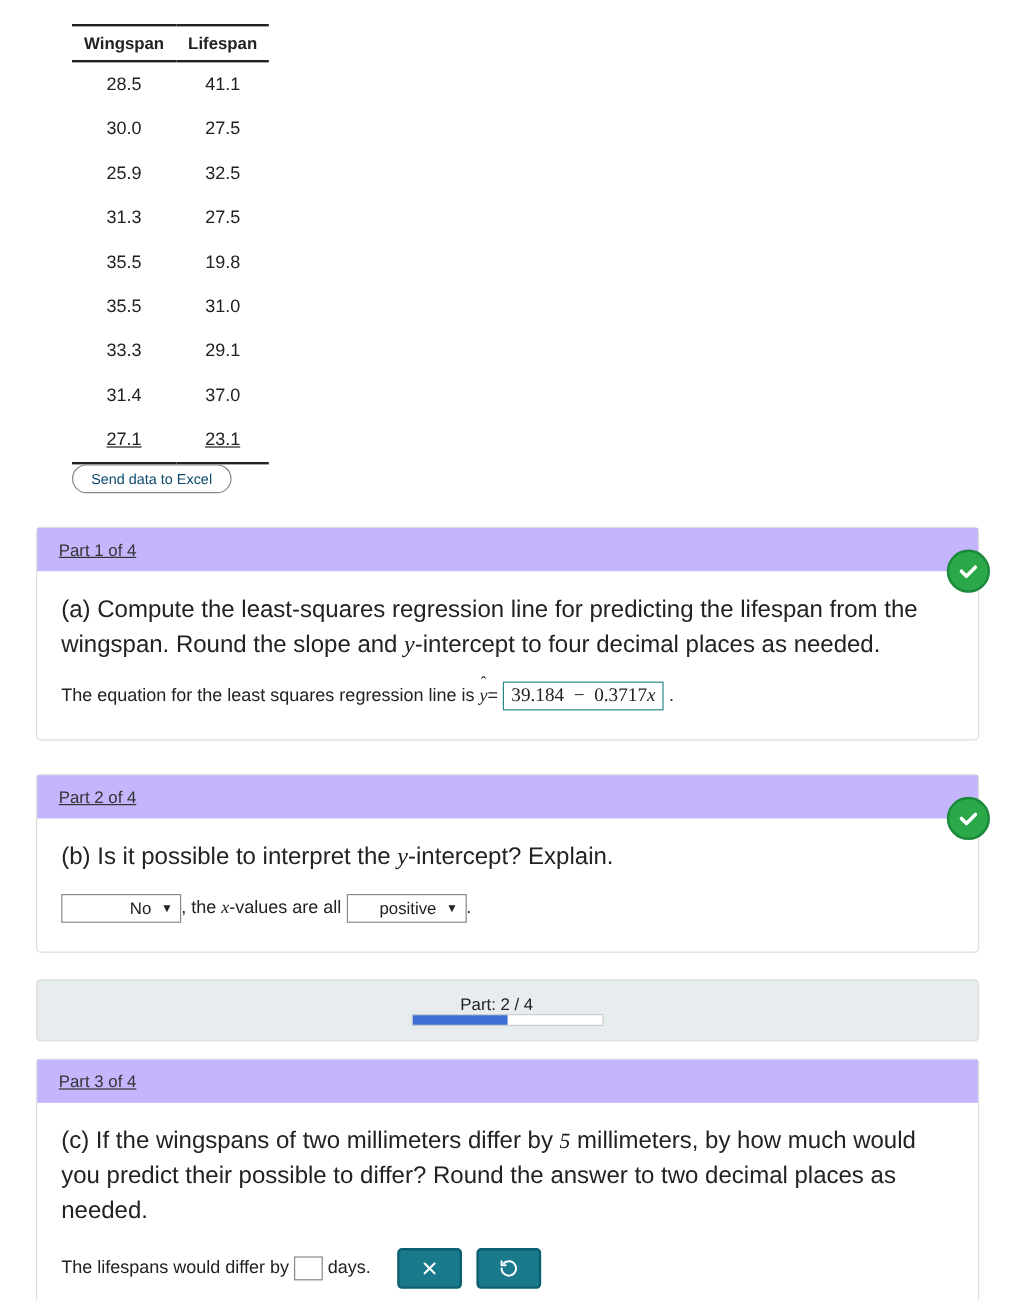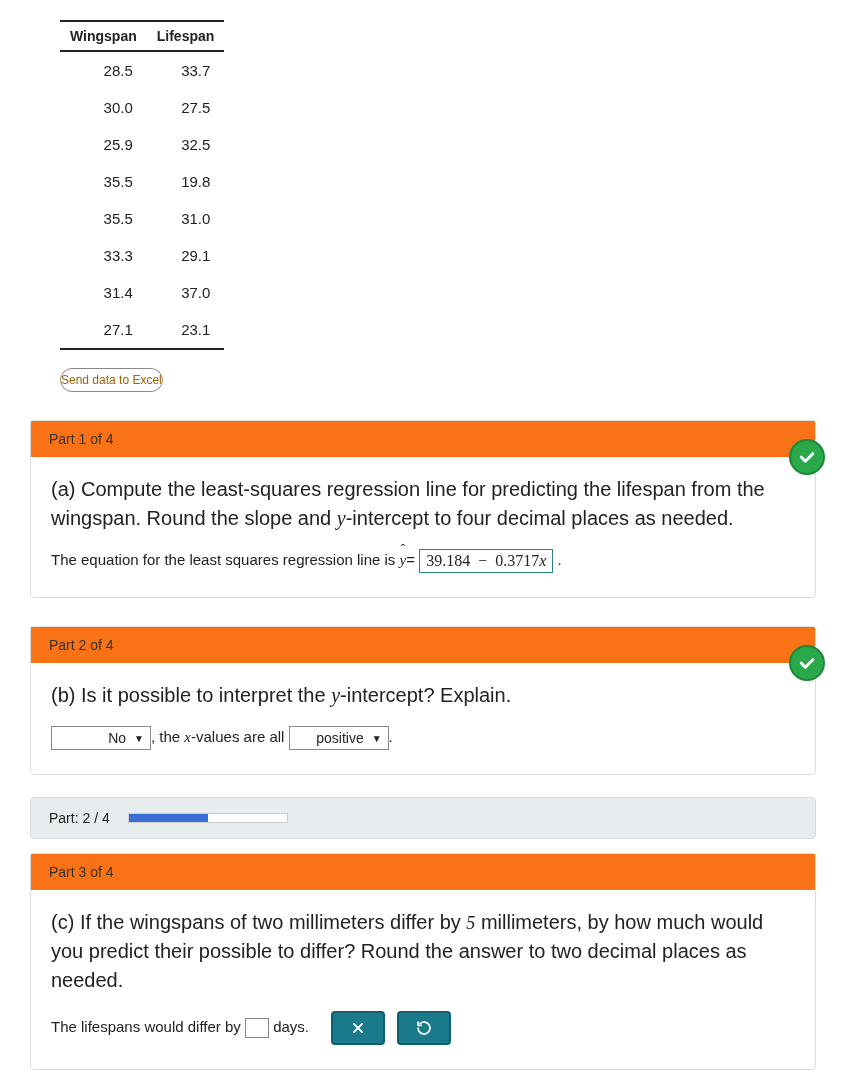--- a/index.html
+++ b/index.html
@@ -8,63 +8,64 @@
     padding: 20px 30px 40px 30px;
     font-family: Verdana, Geneva, sans-serif;
     background: #fff;
     color: #222;
     width: 846px;
     font-size: 14px;
   }
   table.data-table {
     border-collapse: collapse;
     margin-left: 30px;
-    margin-bottom: 18px;
   }
   table.data-table th {
     font-weight: bold;
     padding: 6px 10px;
     text-align: center;
     border-top: 2px solid #222;
     border-bottom: 2px solid #222;
     font-size: 14px;
   }
   table.data-table td {
     padding: 10px 14px;
-    text-align: right;
+    text-align: center;
     font-size: 15px;
   }
   table.data-table tbody tr:last-child td {
     border-bottom: 2px solid #222;
+    text-decoration: underline;
   }
   .send-btn {
     display: inline-block;
     margin-left: 30px;
-    padding: 4px 0;
+    padding: 4px 15px;
     border: 1px solid #888;
     border-radius: 12px;
     font-size: 12px;
     background: #fff;
-    color: #a16207;
+    color: #0c4a6e;
     cursor: pointer;
   }
   .panel {
     border: 1px solid #ddd;
     border-radius: 4px;
     margin-top: 28px;
     background: #fff;
     overflow: visible;
     position: relative;
   }
   .panel-header {
-    background: #f97316;
+    background: #c4b5fd;
     padding: 10px 18px;
     font-size: 14px;
     color: #333;
     position: relative;
+    text-decoration: underline;
   }
   .panel-body {
     padding: 18px 20px 24px 20px;
   }
   .question-text {
     font-size: 20px;
     line-height: 1.45;
     margin: 0 0 16px 0;
   }
   .sub-text {
@@ -129,20 +130,21 @@
     margin-left: 8px;
   }
   .progress-row {
     background: #e7ecef;
     border: 1px solid #ddd;
     border-radius: 4px;
     margin-top: 22px;
     padding: 12px 18px;
     display: flex;
     align-items: center;
+    flex-direction: column;
   }
   .progress-label {
     font-size: 14px;
     margin-right: 18px;
   }
   .progress-bar {
     width: 160px;
     height: 10px;
     background: #fff;
     border: 1px solid #ccc;
@@ -192,29 +194,33 @@
 <table class="data-table">
   <thead>
     <tr>
       <th>Wingspan</th>
       <th>Lifespan</th>
     </tr>
   </thead>
   <tbody id="table-body">
       <tr>
         <td>28.5</td>
-        <td>33.7</td>
+        <td>41.1</td>
       </tr>
       <tr>
         <td>30.0</td>
         <td>27.5</td>
       </tr>
       <tr>
         <td>25.9</td>
         <td>32.5</td>
+      </tr>
+      <tr>
+        <td>31.3</td>
+        <td>27.5</td>
       </tr>
       <tr>
         <td>35.5</td>
         <td>19.8</td>
       </tr>
       <tr>
         <td>35.5</td>
         <td>31.0</td>
       </tr>
       <tr>

